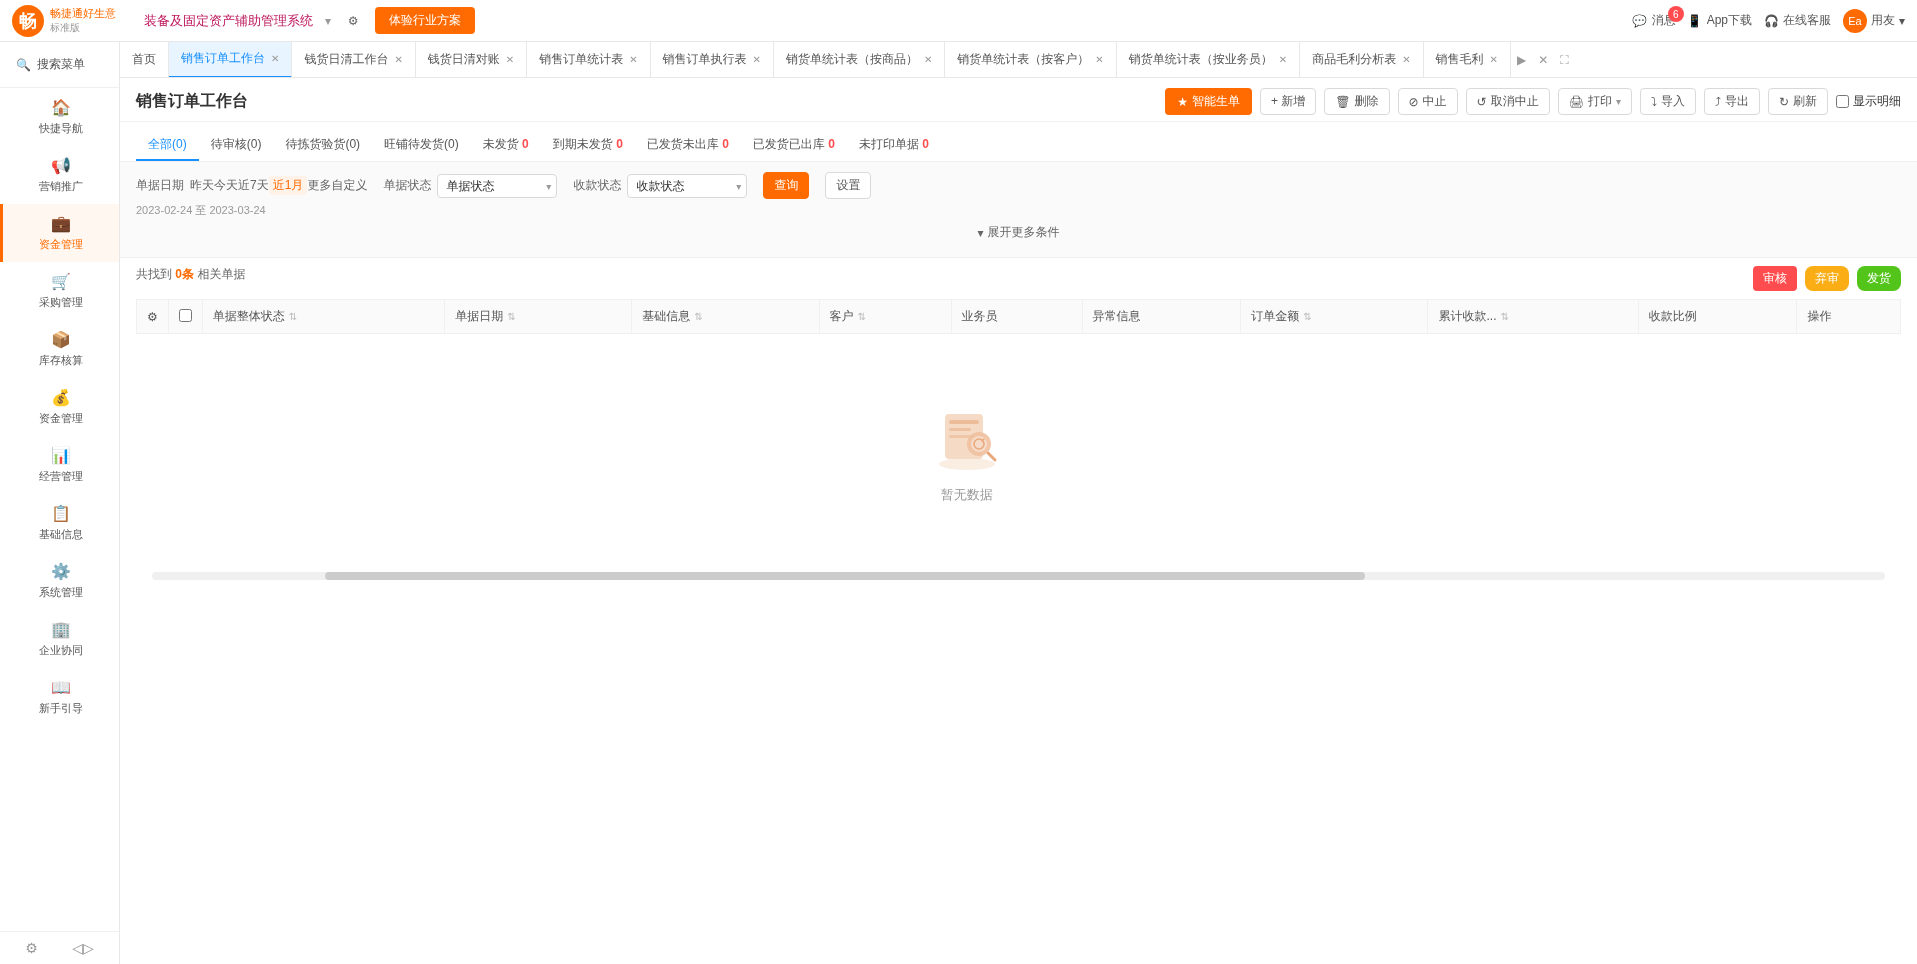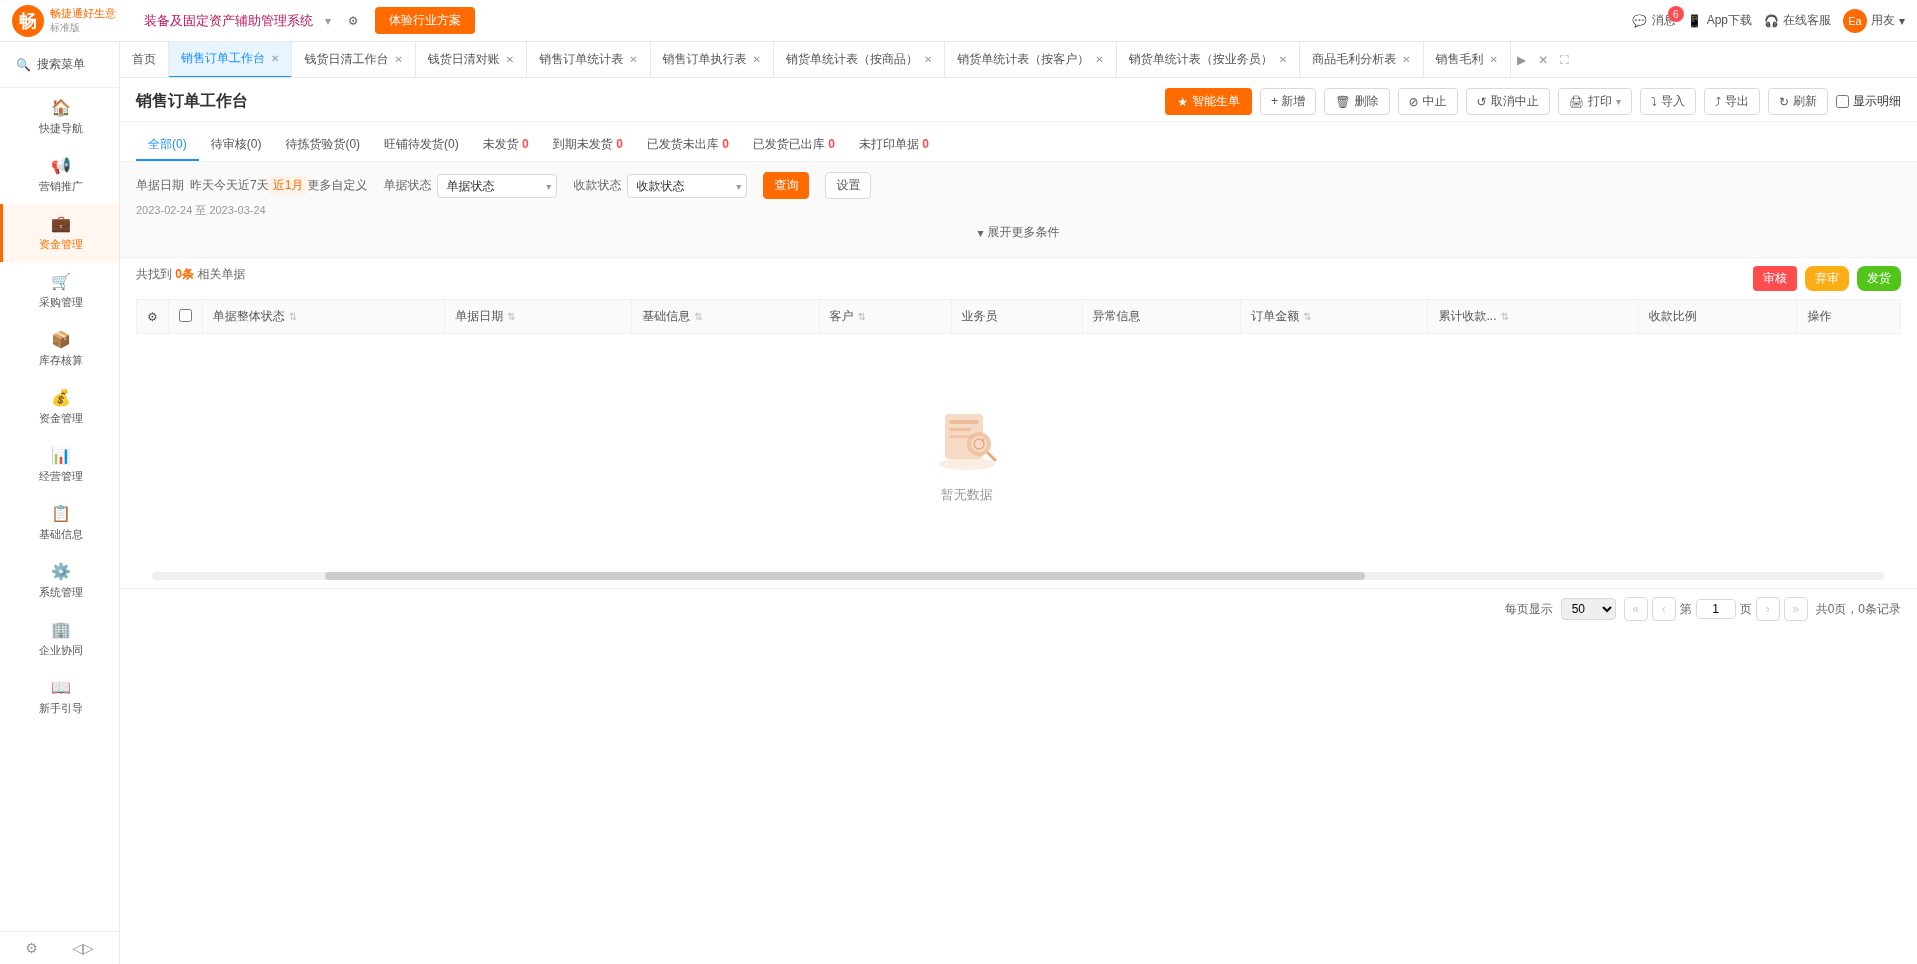--- a/index.html
+++ b/index.html
@@ -434,36 +434,17 @@
               </tbody>
             </table>
           </div>
 
           <div style="padding: 8px 16px;">
             <div class="scrollbar-track">
               <div class="scrollbar-thumb"></div>
             </div>
           </div>
 
-          <div class="pagination-bar">
-            <span class="page-size-label">每页显示</span>
-            <select class="page-size-select">
-              <option value="10">10</option>
-              <option value="20">20</option>
-              <option value="50" selected="">50</option>
-              <option value="100">100</option>
-            </select>
-            <div class="page-nav">
-              <div class="page-btn disabled">«</div>
-              <div class="page-btn disabled">‹</div>
-              <span class="page-info">第</span>
-              <input class="page-input" type="text" value="1" style="">
-              <span class="page-info">页</span>
-              <div class="page-btn disabled">›</div>
-              <div class="page-btn disabled">»</div>
-            </div>
-            <span class="page-info">共0页，0条记录</span>
-          </div>
         </div>
       </div>
     </div>
   </div>
 </div>
 
 </body></html>

